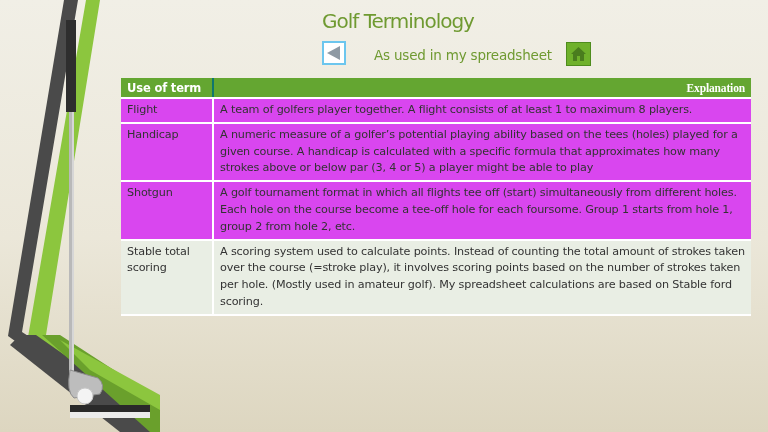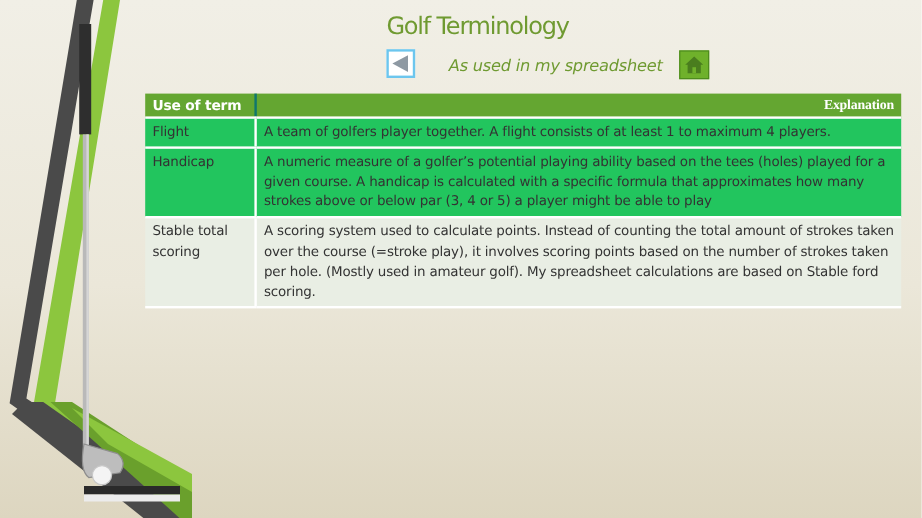--- a/index.html
+++ b/index.html
@@ -9,21 +9,21 @@
     font-family: "DejaVu Sans", sans-serif;
   }
   .deco { position:absolute; left:0; top:0; width:160px; height:432px; }
   .title {
     position:absolute; left:322px; top:9px; margin:0;
     font-family:"DejaVu Sans", sans-serif; font-size:20px; font-weight:normal;
     color:#6f9a31; letter-spacing:-1px;
   }
   .subtitle {
     position:absolute; left:374px; top:47px;
-    font-family:"DejaVu Sans", sans-serif; font-style:italic; font-size:13.5px;
+    font-family:"DejaVu Sans", sans-serif; font-size:13.5px;
     color:#6f9a31; letter-spacing:-0.2px;
   }
   .nav-back {
     position:absolute; left:322px; top:41px; width:24px; height:24px;
     border:2px solid #6cc6ee; background:#fff; box-sizing:border-box; cursor:pointer;
     display:flex; align-items:center; justify-content:center;
   }
   .nav-home {
     position:absolute; left:566px; top:42px; width:25px; height:24px;
     background:#6fb12b; border:1px solid #4e8c1d; box-sizing:border-box; cursor:pointer;
@@ -40,21 +40,21 @@
   table.terms th {
     background:#64a631; color:#fff; font-weight:bold; font-size:11.5px;
     height:19px; padding:0 6px; text-align:left; border-bottom:2px solid #fff;margin-top:31px;
   }
   table.terms th.center { text-align:right; border-left:2px solid #0f766e;font-family:Liberation Serif, serif; }
   table.terms td {
     padding:3px 6px 3px 6px; vertical-align:top; line-height:16.8px;
     border-bottom:2px solid #fff;
   }
   table.terms td + td { border-left:2px solid #fff; }
-  tr.odd td { background:#22c55e; }
+  tr.odd td { background:#d946ef; }
   tr.even td { background:#e9eee4; }
 </style>
 </head>
 <body>
 
 <svg class="deco" viewBox="0 0 160 432" xmlns="http://www.w3.org/2000/svg">
 
   <polygon points="64,0 78,0 22,332 96,380 70,380 8,336" fill="#4a4a4a"></polygon>
 
   <polygon points="86,0 100,0 46,335 120,385 110,396 28,337" fill="#8cc63e"></polygon>
@@ -100,24 +100,28 @@
     </colgroup>
   <thead>
     <tr>
       <th>Use of term</th>
       <th class="center">Explanation</th>
     </tr>
   </thead>
   <tbody>
     <tr class="odd">
       <td>Flight</td>
-      <td>A team of golfers player together. A flight consists of at least 1 to maximum 4 players.</td>
+      <td>A team of golfers player together. A flight consists of at least 1 to maximum 8 players.</td>
     </tr>
     <tr class="odd">
       <td>Handicap</td>
       <td>A numeric measure of a golfer’s potential playing ability based on the tees (holes) played for a given course. A handicap is calculated with a specific formula that approximates how many strokes above or below par (3, 4 or 5) a player might be able to play</td>
+    </tr>
+    <tr class="odd">
+      <td>Shotgun</td>
+      <td>A golf tournament format in which all flights tee off (start) simultaneously from different holes.  Each hole on the course become a tee-off hole for each foursome. Group 1 starts from hole 1, group 2 from hole 2, etc.</td>
     </tr>
     <tr class="even">
       <td>Stable total scoring</td>
       <td>A scoring system used to calculate points. Instead of counting the total amount of strokes taken over the course (=stroke play), it involves scoring points based on the number of strokes taken per hole. (Mostly used in amateur golf). My spreadsheet calculations are based on Stable ford scoring.</td>
     </tr>
   </tbody>
 </table>
 
 </body></html>

